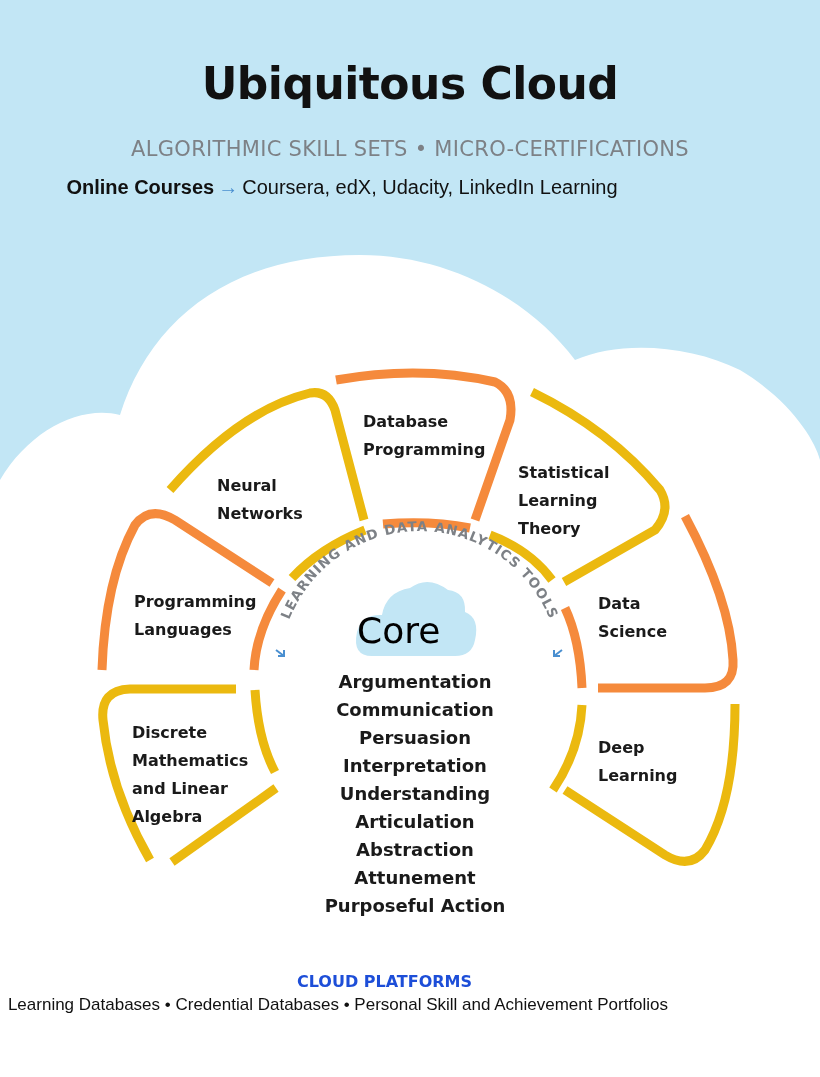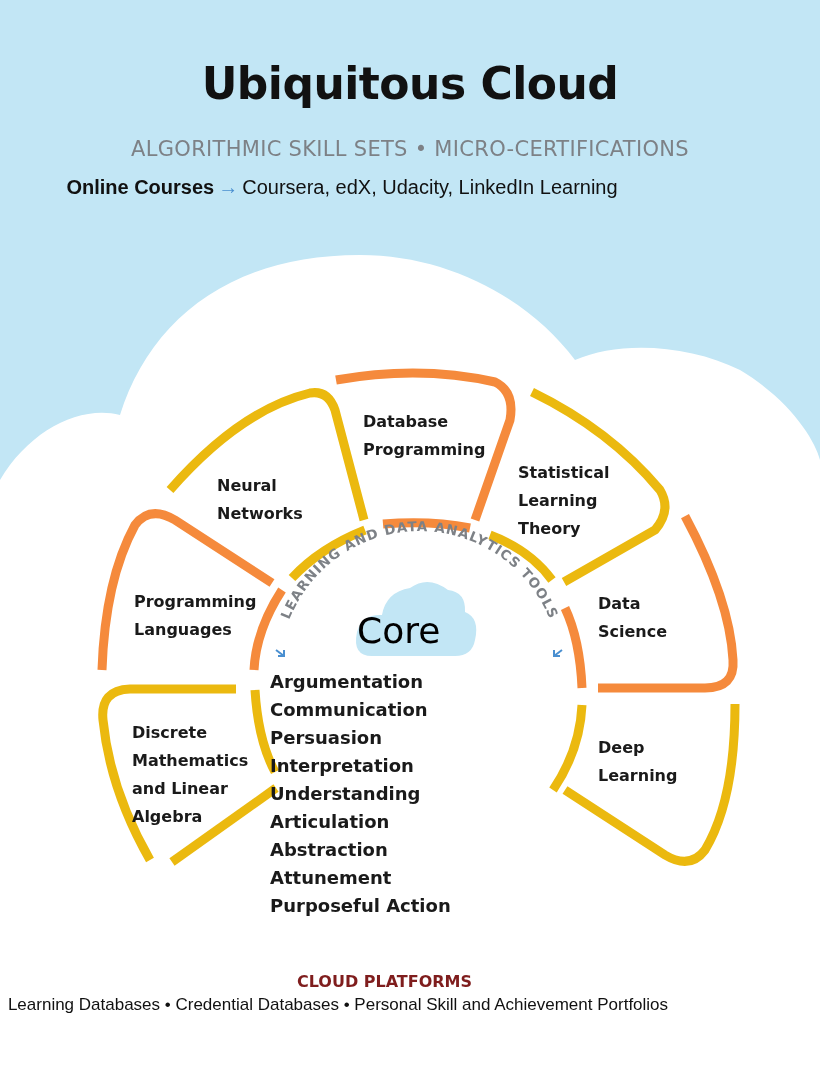--- a/index.html
+++ b/index.html
@@ -6,23 +6,23 @@
     body { width: 820px; height: 1077px; position: relative; overflow: hidden; background: #ffffff; font-family: "Liberation Sans", sans-serif; }
     .sky { position: absolute; left: 0; top: 0; width: 820px; height: 1077px; }
     .title { position: absolute; left: 0; width: 820px; top: 58px; text-align: center; font-family: "DejaVu Sans", sans-serif; font-weight: bold; font-size: 44px; color: #111; letter-spacing: -0.5px; }
     .subtitle { position: absolute; left: 0; width: 820px; top: 137px; text-align: center; font-family: "DejaVu Sans", sans-serif; font-weight: normal; font-size: 21px; color: #7d8186; letter-spacing: 0.3px; }
     .courses { position: absolute; left: 0; width: 684px; top: 176px; text-align: center; font-size: 20px; color: #111; }
     .courses .lbl { font-weight: bold; }
     .courses .arrow { color: #4a8fd0; margin: 0 4px; }
     .diagram { position: absolute; left: 0; top: 0; }
     .seg-label { position: absolute; font-family: "DejaVu Sans", sans-serif; font-weight: bold; font-size: 16px; line-height: 28px; color: #1a1a1a; white-space: pre-line; }
     .core-title { position: absolute; left: 357px; top: 610px; width: 116px; font-family: "DejaVu Sans", sans-serif; font-weight: normal; font-size: 36px; color: #000; }
-    .core-list { position: absolute; left: 270px; width: 290px; top: 668px; }
+    .core-list { position: absolute; left: 270px; width: 290px; top: 668px; text-align: center; }
     .core-list div { font-family: "DejaVu Sans", sans-serif; font-weight: bold; font-size: 18px; line-height: 28px; color: #1a1a1a; }
-    .footer-title { position: absolute; left: 0; width: 769px; top: 972px; text-align: center; font-family: "DejaVu Sans", sans-serif; font-weight: bold; font-size: 16px; color: #7f1d1d; }
+    .footer-title { position: absolute; left: 0; width: 769px; top: 972px; text-align: center; font-family: "DejaVu Sans", sans-serif; font-weight: bold; font-size: 16px; color: #1d4ed8; }
     .footer-items { position: absolute; left: 0; width: 676px; top: 995px; text-align: center; font-size: 17px; color: #111; }
   </style>
 </head>
 <body>
 
 <svg class="sky" width="820" height="1077" viewBox="0 0 820 1077">
   <rect x="0" y="0" width="820" height="1077" fill="#c2e6f5"></rect>
 
   <path d="M0,480 C30,430 80,405 120,415 C150,320 230,255 360,255 C450,255 530,300 575,360 C620,340 690,345 740,370 C790,400 815,440 820,460 L820,1077 L0,1077 Z" fill="#ffffff"></path>
 </svg>

